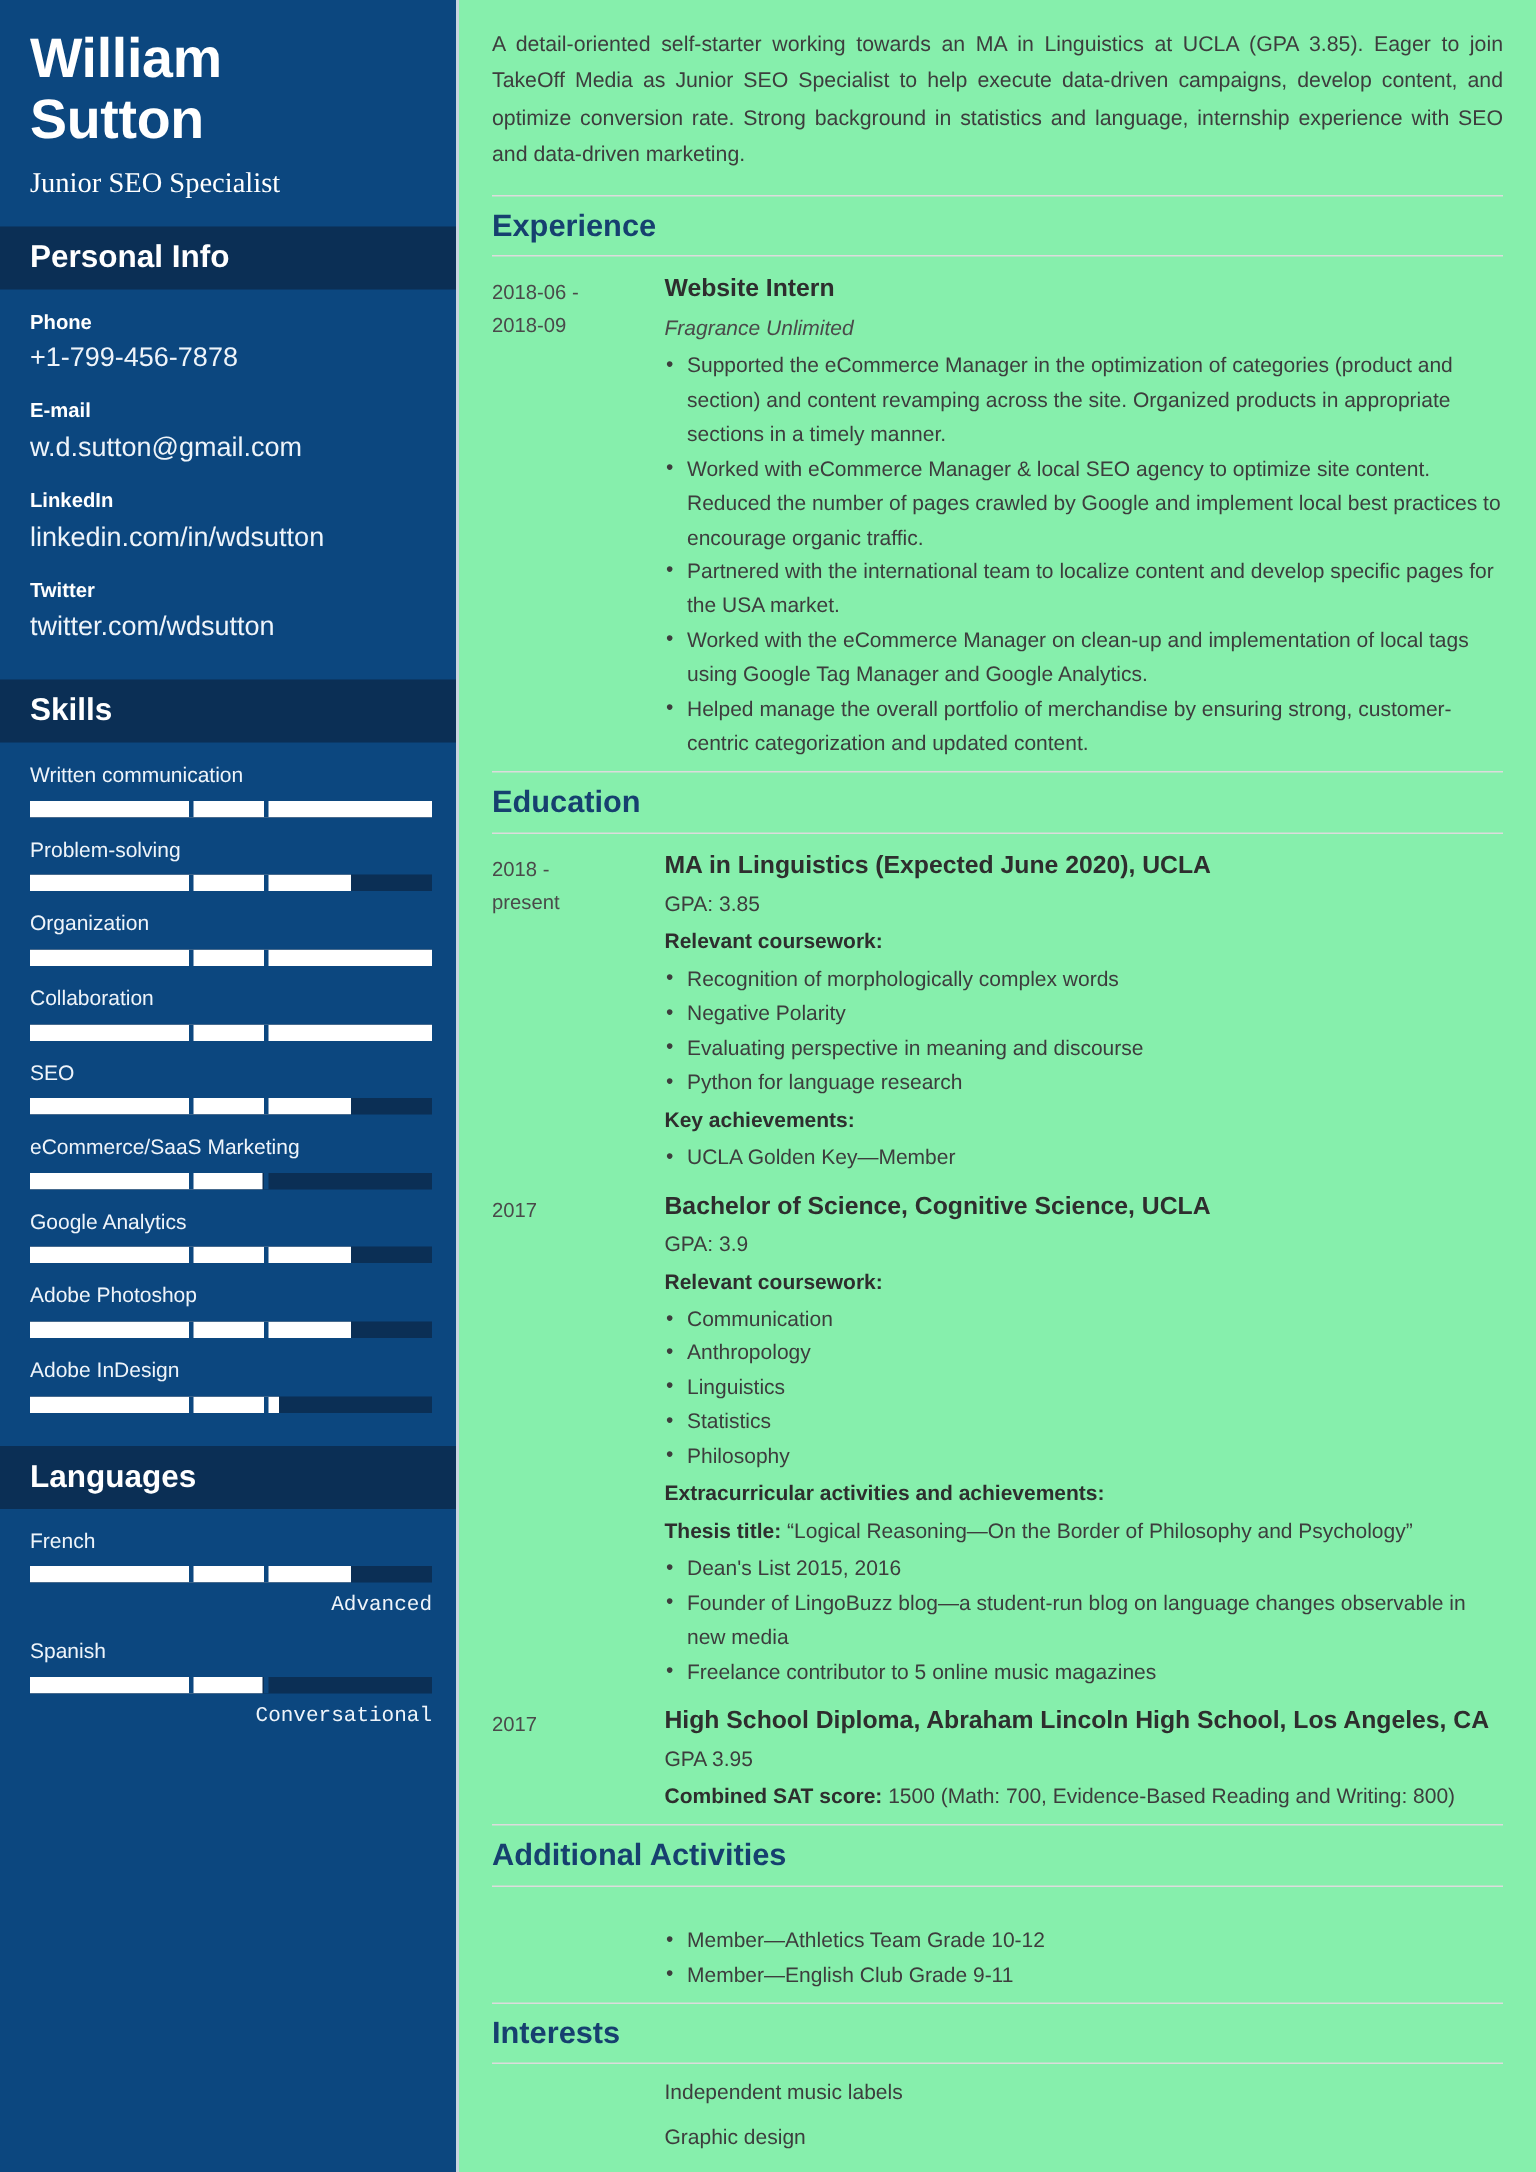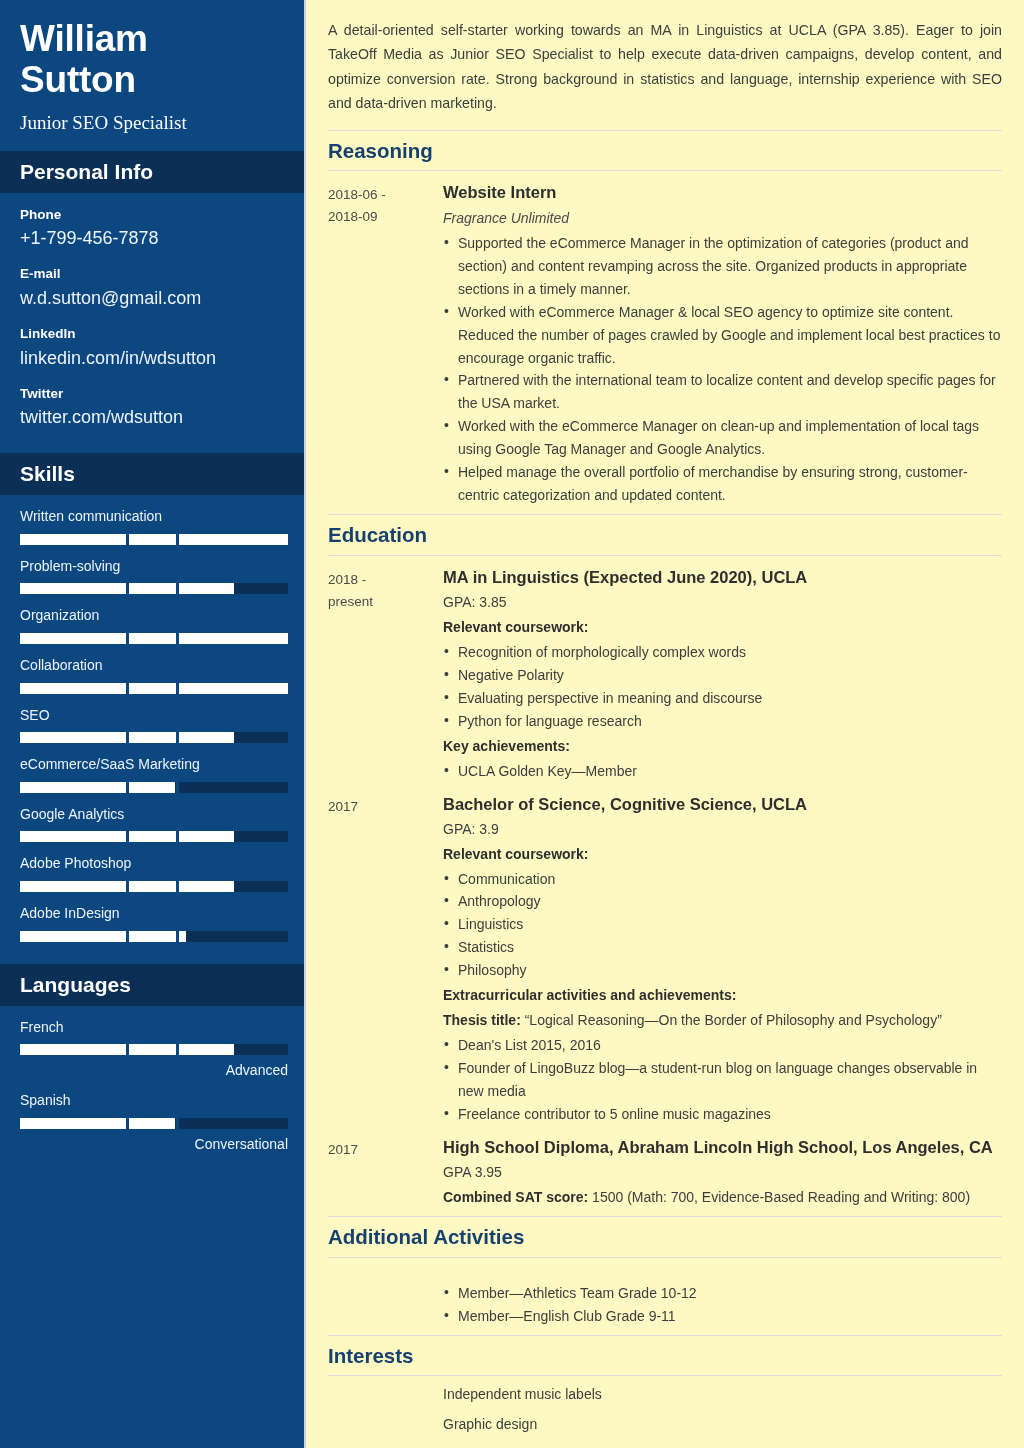--- a/index.html
+++ b/index.html
@@ -8,21 +8,21 @@
     background: #ffffff;
   }
   body {
     font-family: "Liberation Sans", sans-serif;
     -webkit-font-smoothing: antialiased;
   }
   .page {
     position: relative;
     width: 1024px;
     height: 1448px;
-    background: #fef9c3;
+    background: #86efac;
     overflow: hidden;
     display: flex;
     box-sizing: border-box;
   }
 
   
   .sidebar {
     width: 306px;
     flex: 0 0 306px;
     background: #0c477f;
@@ -106,20 +106,21 @@
   .bar-tick.t1 { left: 39.5%; }
   .bar-tick.t2 { left: 58.2%; }
   .lang { margin-bottom: 10px; }
   .lang-level {
     font-size: 14px;
     color: #eef4fa;
     text-align: right;
     width: 268px;
     margin-top: 6px;
     line-height: 1.4;
+    font-family: Liberation Mono, monospace;
   }
 
   
   .main {
     flex: 1 1 auto;
     padding: 18px 22px 0 22px;
     box-sizing: border-box;
     color: #3b3b3b;
   }
   .summary {
@@ -342,21 +343,21 @@
         </div>
       </div>
 
   </aside>
 
   <main class="main">
 
     <p class="summary">A detail-oriented self-starter working towards an MA in Linguistics at UCLA (GPA 3.85). Eager to join TakeOff Media as Junior SEO Specialist to help execute data-driven campaigns, develop content, and optimize conversion rate. Strong background in statistics and language, internship experience with SEO and data-driven marketing.</p>
     <div class="rule"></div>
 
-    <div class="section-head">Reasoning</div>
+    <div class="section-head">Experience</div>
     <div class="rule"></div>
     <div id="experience-list">
         <div class="entry">
           <div class="entry-date">
             <div>2018-06 -</div>
             <div>2018-09</div>
           </div>
           <div class="entry-body">
             <div class="entry-title">Website Intern</div>
             <div class="entry-sub">Fragrance Unlimited</div>

